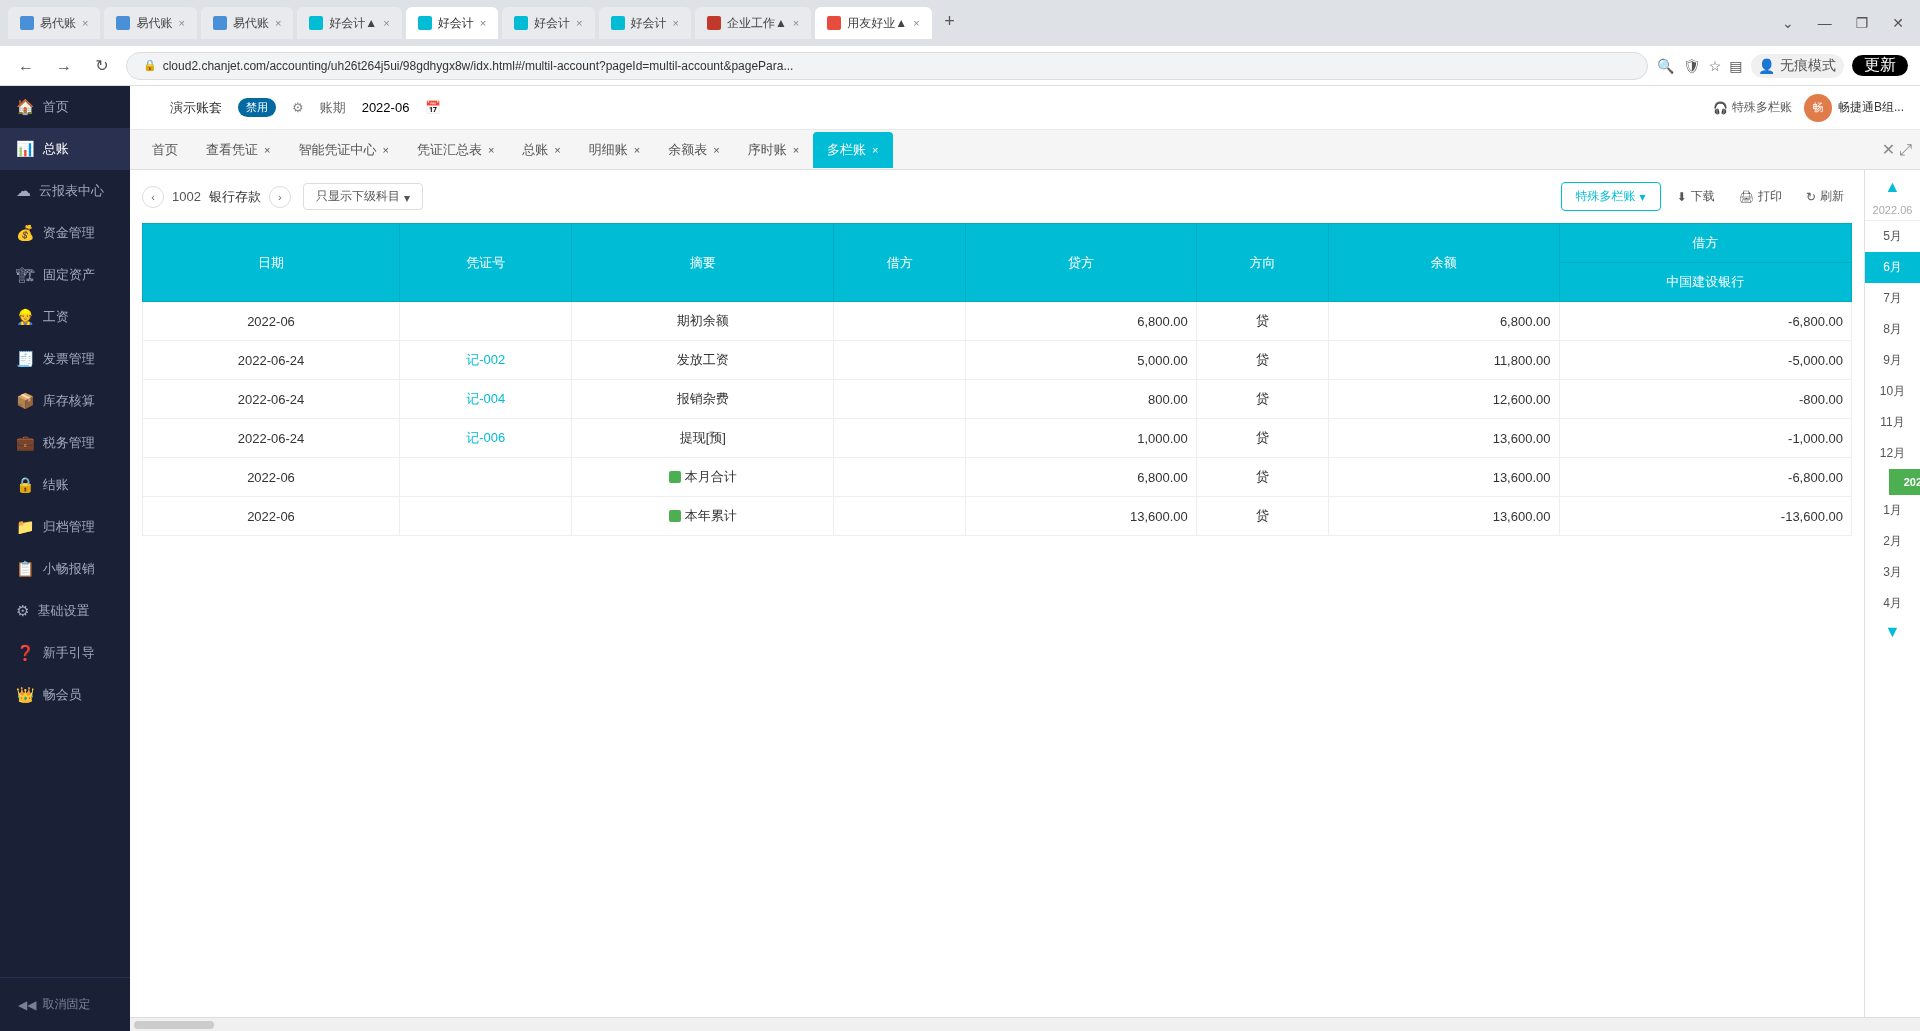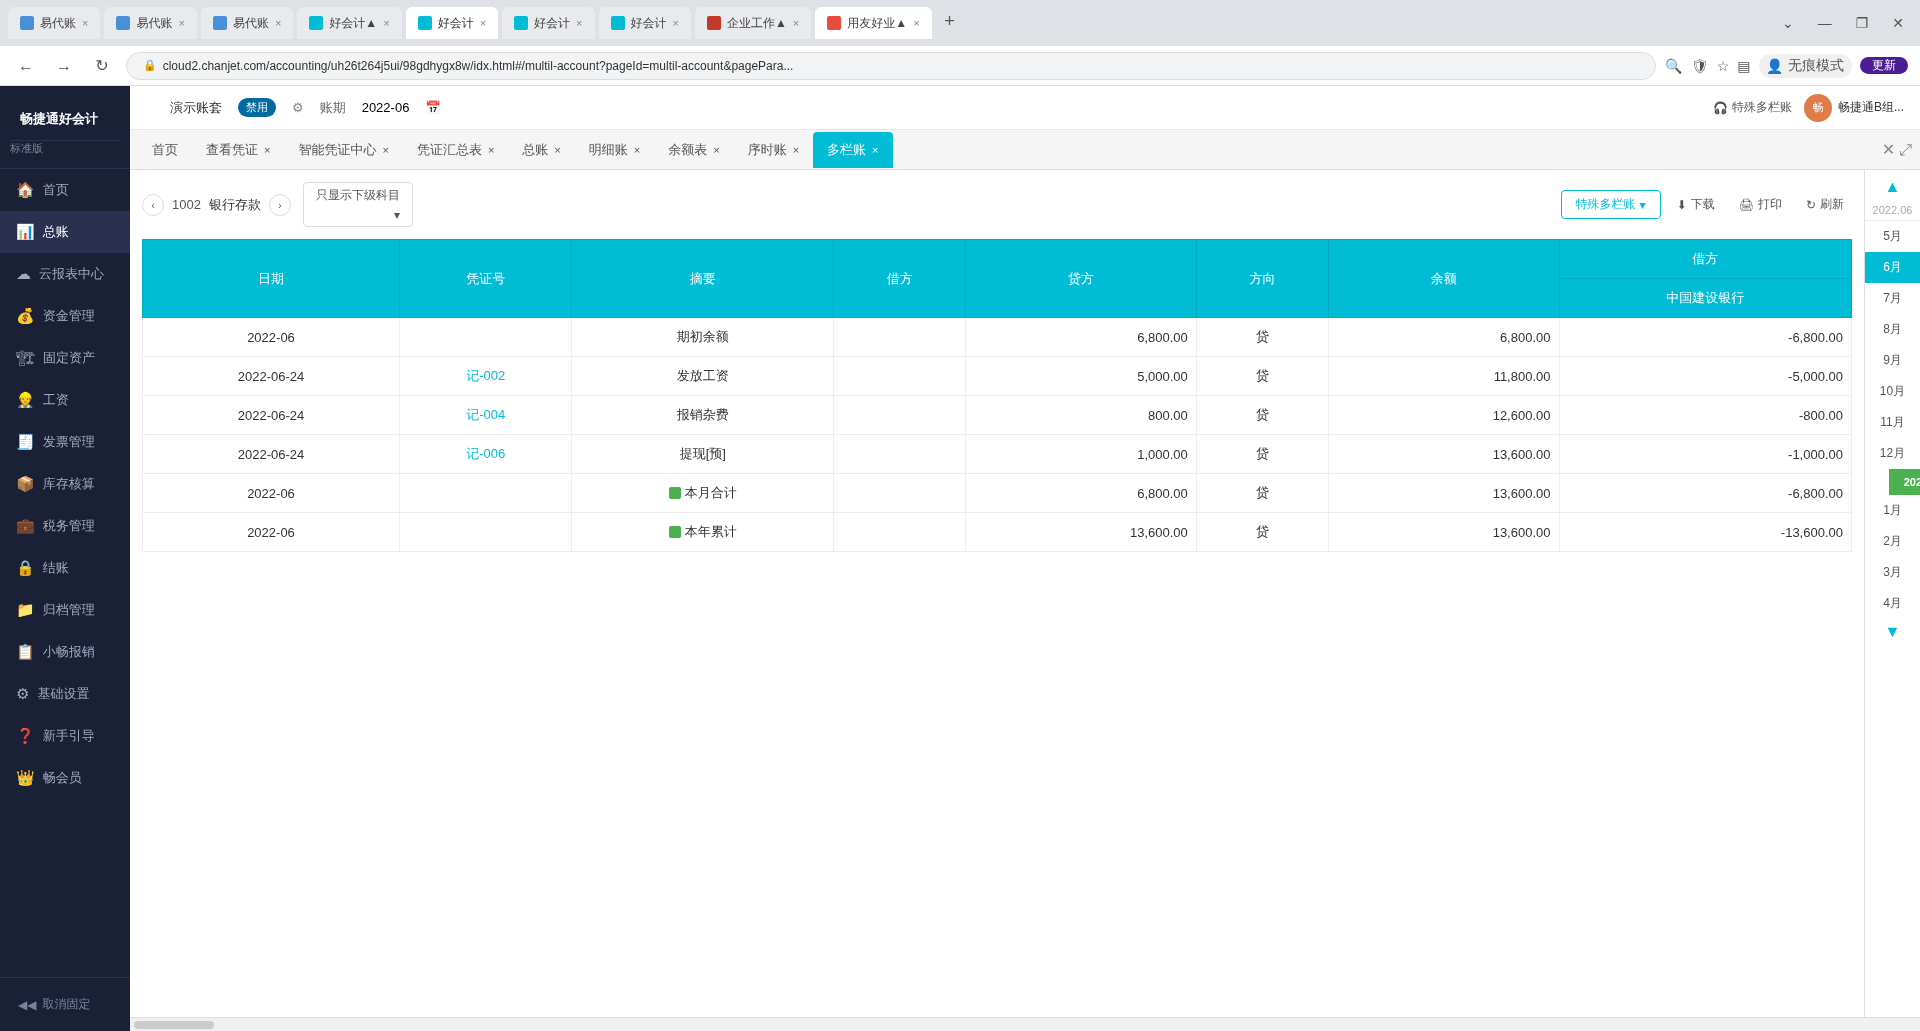--- a/index.html
+++ b/index.html
@@ -13,21 +13,21 @@
     .tab-add { width: 28px; height: 28px; display: flex; align-items: center; justify-content: center; border-radius: 50%; cursor: pointer; color: #555; font-size: 18px; }
     .tab-controls { margin-left: auto; display: flex; gap: 8px; align-items: center; }
     .tab-controls span { font-size: 14px; color: #555; cursor: pointer; padding: 4px 8px; }
 
     
     .address-bar { background: #fff; height: 40px; display: flex; align-items: center; padding: 0 12px; gap: 10px; border-bottom: 1px solid #ddd; }
     .nav-btn { width: 28px; height: 28px; display: flex; align-items: center; justify-content: center; border-radius: 50%; color: #555; cursor: pointer; font-size: 16px; }
     .address-input { flex: 1; height: 28px; background: #f1f3f4; border: 1px solid #ddd; border-radius: 14px; padding: 0 16px; font-size: 12px; color: #333; display: flex; align-items: center; }
     .address-right { display: flex; gap: 8px; align-items: center; }
     .address-right span { font-size: 14px; color: #555; cursor: pointer; }
-    .update-btn { background: #4c1d95; color: #fff; padding: 0 12px; border-radius: 14px; font-size: 12px; cursor: pointer; }
+    .update-btn { background: #000000; color: #fff; padding: 0 12px; border-radius: 14px; font-size: 16px; cursor: pointer; }
 
     
     .app-layout { display: flex; height: calc(1031px - 86px); }
 
     
     .sidebar { width: 130px; background: #1a2035; color: #a0a9c0; display: flex; flex-direction: column; flex-shrink: 0; }
     .sidebar-logo { padding: 12px 10px; border-bottom: 1px solid #2a3150; }
     .sidebar-item { display: flex; align-items: center; gap: 8px; padding: 12px 16px; cursor: pointer; font-size: 13px; }
     .sidebar-item.active { background: #2a3150; color: #fff; }
     .sidebar-item .icon { font-size: 15px; }
@@ -53,21 +53,21 @@
     .tab-bar-right { margin-left: auto; display: flex; align-items: center; gap: 4px; font-size: 16px; color: #888; cursor: pointer; }
 
     
     .content-area { flex: 1; display: flex; overflow: hidden; }
     .ledger-main { flex: 1; padding: 12px; overflow: auto; }
 
     
     .ledger-toolbar { display: flex; align-items: center; gap: 12px; margin-bottom: 12px; }
     .subject-nav { display: flex; align-items: center; gap: 8px; }
     .nav-arrow { width: 22px; height: 22px; border: 1px solid #ddd; border-radius: 50%; display: flex; align-items: center; justify-content: center; cursor: pointer; font-size: 11px; color: #666; }
-    .show-sub { display: flex; align-items: flex-end; gap: 4px; padding: 4px 12px; border: 1px solid #ddd; border-radius: 4px; font-size: 12px; color: #555; cursor: pointer; flex-direction: column; }
+    .show-sub { display: flex; align-items: flex-end; gap: 4px; padding: 4px 12px; border: 1px solid #ddd; border-radius: 4px; font-size: 12px; color: #555; cursor: pointer; }
     .toolbar-right { margin-left: auto; display: flex; align-items: center; gap: 8px; }
     .special-btn { border: 1px solid #00bcd4; color: #00bcd4; padding: 5px 14px; border-radius: 4px; font-size: 12px; cursor: pointer; display: flex; align-items: center; gap: 4px; }
     .icon-btn { display: flex; align-items: center; gap: 4px; color: #555; font-size: 12px; cursor: pointer; padding: 5px 8px; }
 
     
     .ledger-table { width: 100%; border-collapse: collapse; }
     .ledger-table thead tr { background: #00bcd4; color: #fff; }
     .ledger-table thead th { padding: 10px 8px; text-align: center; font-size: 13px; font-weight: 500; border: 1px solid #00acc1; }
     .ledger-table tbody tr { border-bottom: 1px solid #e8e8e8; }
     .ledger-table tbody td { padding: 10px 8px; font-size: 13px; text-align: center; color: #333; border: 1px solid #eee; }
@@ -166,24 +166,20 @@
       <span>👤</span>
       <span>无痕模式</span>
     </div>
     <div class="update-btn">更新</div>
   </div>
 </div>
 
 <div class="app-layout">
 
   <div class="sidebar">
-    <div class="sidebar-logo">
-      <div class="sidebar-logo .logo-title" style="color:#fff;font-size:13px;font-weight:bold;">畅捷通好会计</div>
-      <div style="color:#7a8099;font-size:11px;">标准版</div>
-    </div>
 
     <div class="sidebar-item">
       <span class="icon">🏠</span>
       <span>首页</span>
     </div>
     <div class="sidebar-item active">
       <span class="icon">📊</span>
       <span>总账</span>
     </div>
     <div class="sidebar-item">

